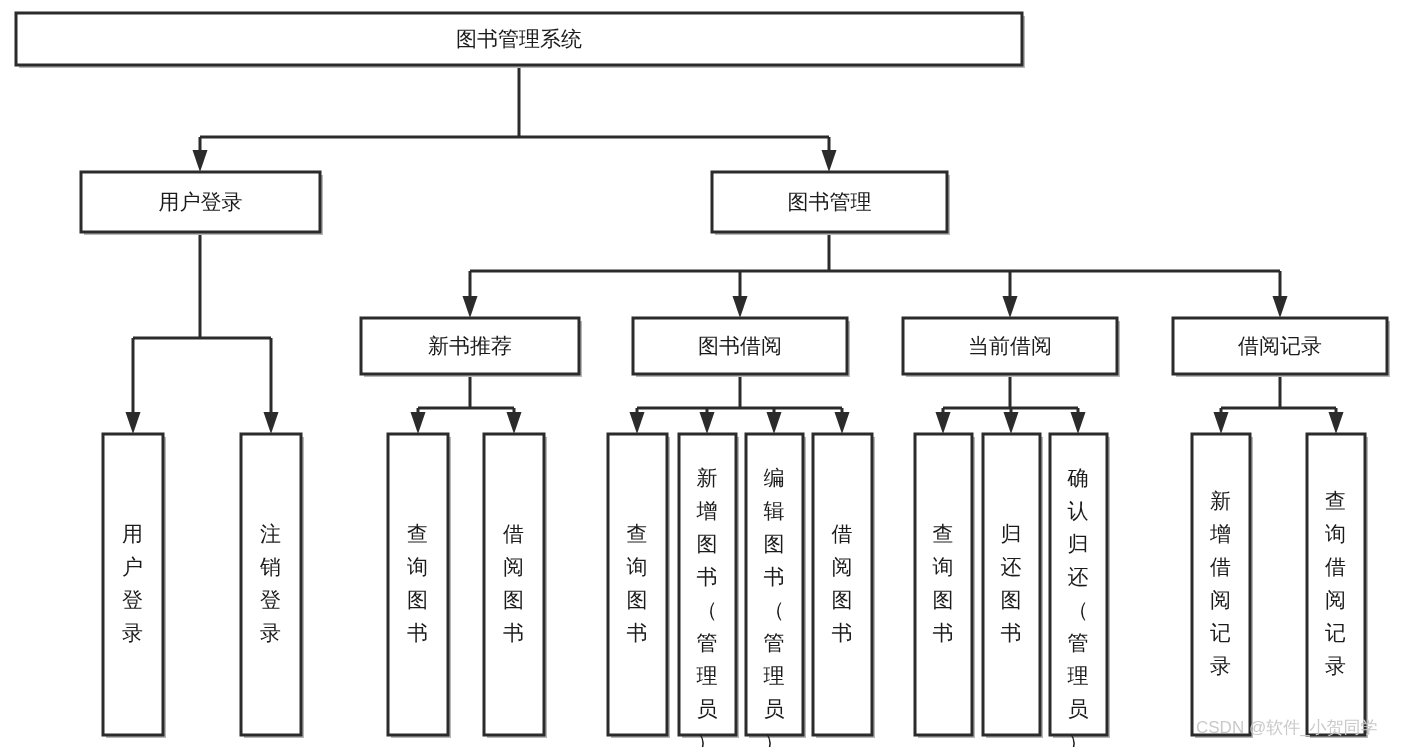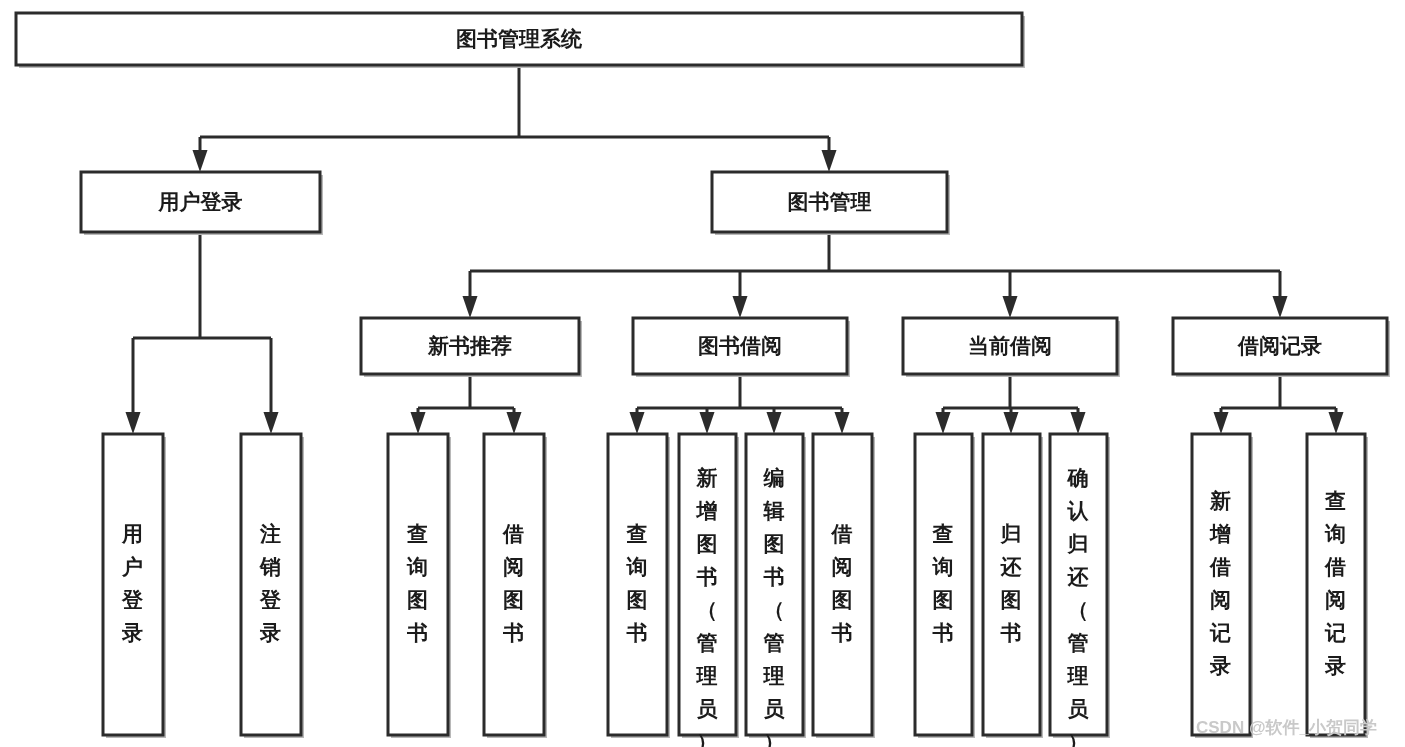--- a/index.html
+++ b/index.html
@@ -12,21 +12,20 @@
     width: 1405px;
     height: 747px;
     font-family: "Liberation Sans", "DejaVu Sans", sans-serif;
     overflow: hidden;
     position: relative;
   }
   #diagram-root {
     position: relative;
     width: 1366px;
     height: 747px;
-    font-weight: bold;
   }
   svg#diagram-svg {
     position: absolute;
     top: 0;
     left: 0;
     width: 1405px;
     height: 747px;
     display: block;
   }
   .node-box {

